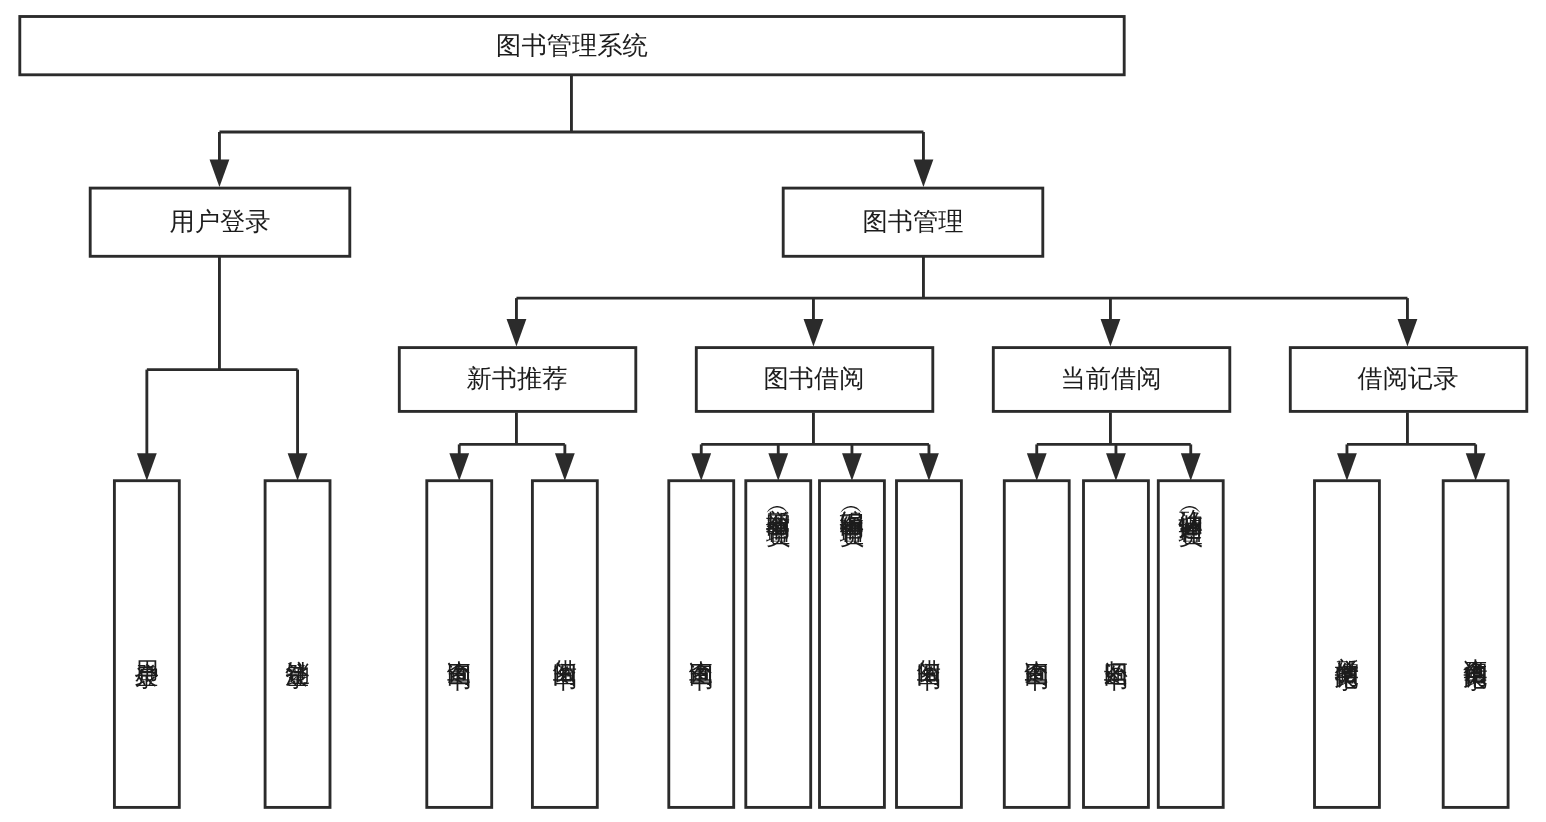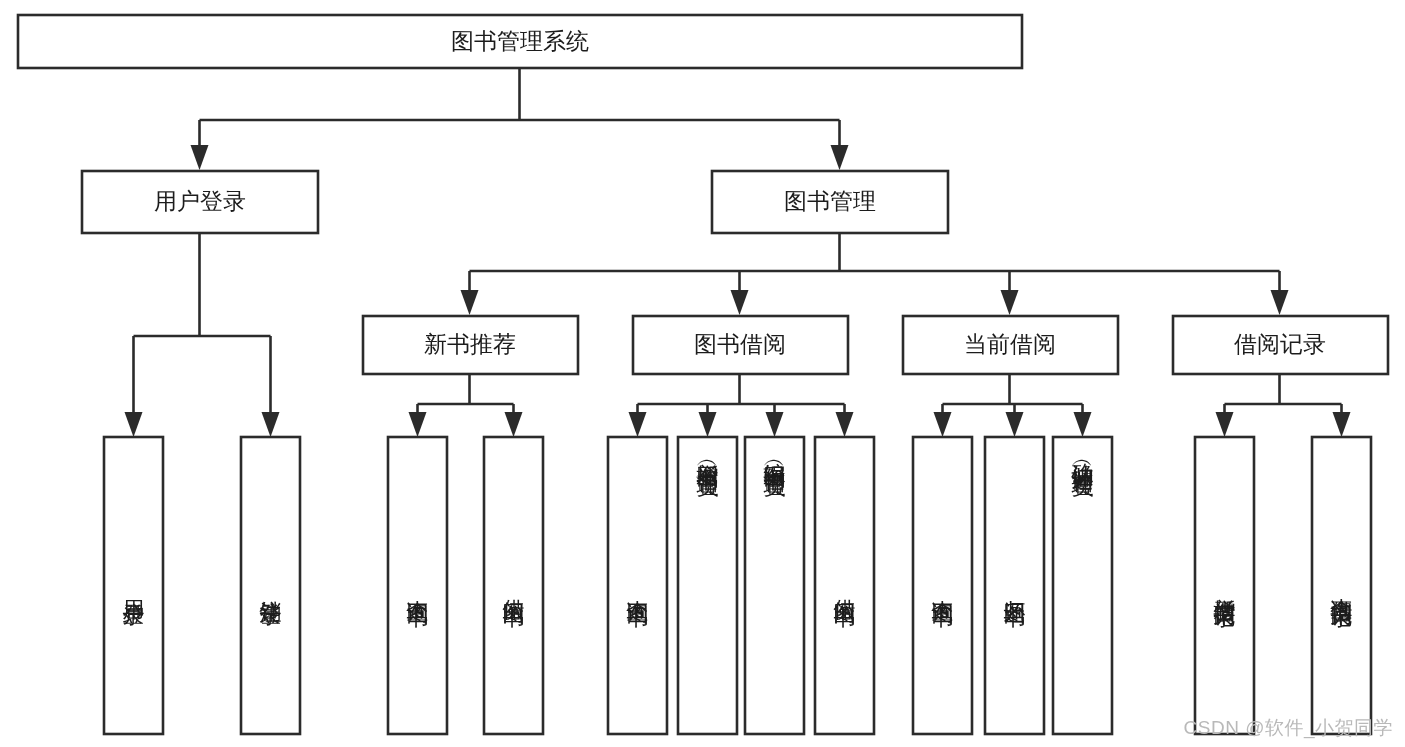--- a/index.html
+++ b/index.html
@@ -246,15 +246,14 @@
     <span class="leaf-label" style="margin-top:8px;">确认归还（管理员）</span>
   </div>
 
   <div class="leaf-label-wrap" style="left:1195px; top:437px; width:59px; height:297px;">
     <span class="leaf-label">新增借阅记录</span>
   </div>
   <div class="leaf-label-wrap" style="left:1312px; top:437px; width:59px; height:297px;">
     <span class="leaf-label">查询借阅记录</span>
   </div>
 
-  <div class="watermark">CSDN @软件_小贺同学</div>
 
 </div>
 
 </body></html>

